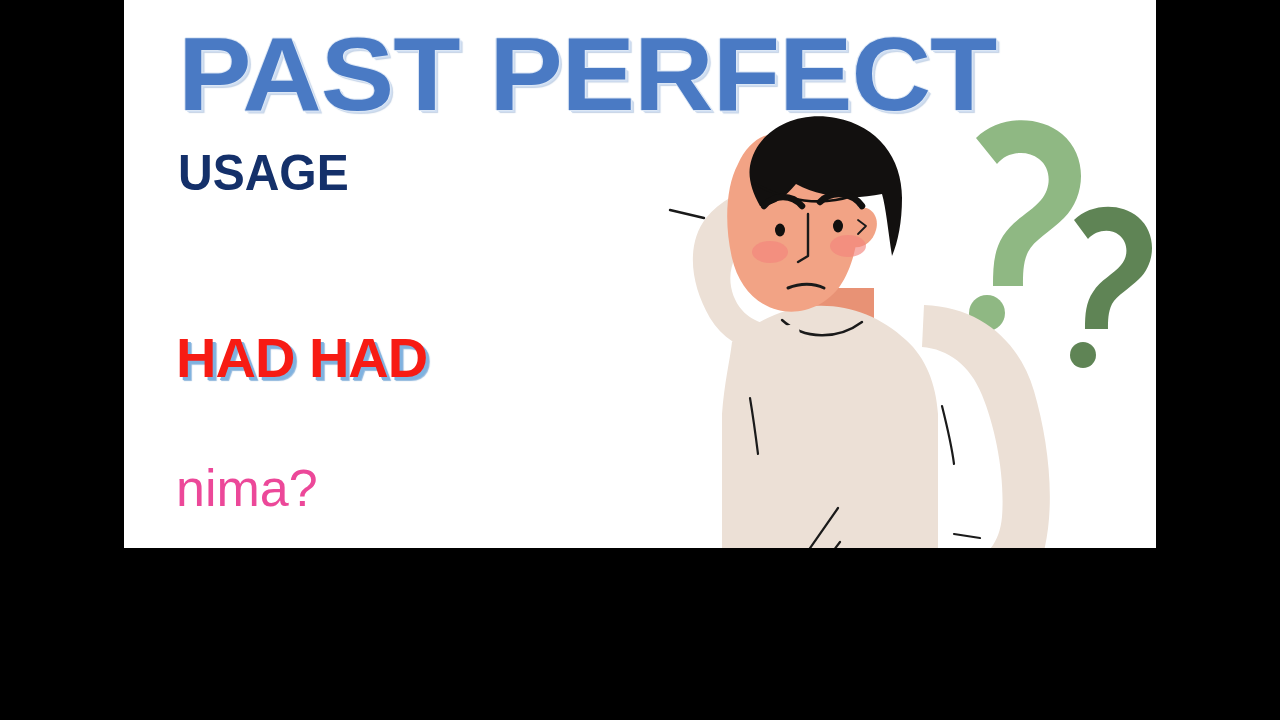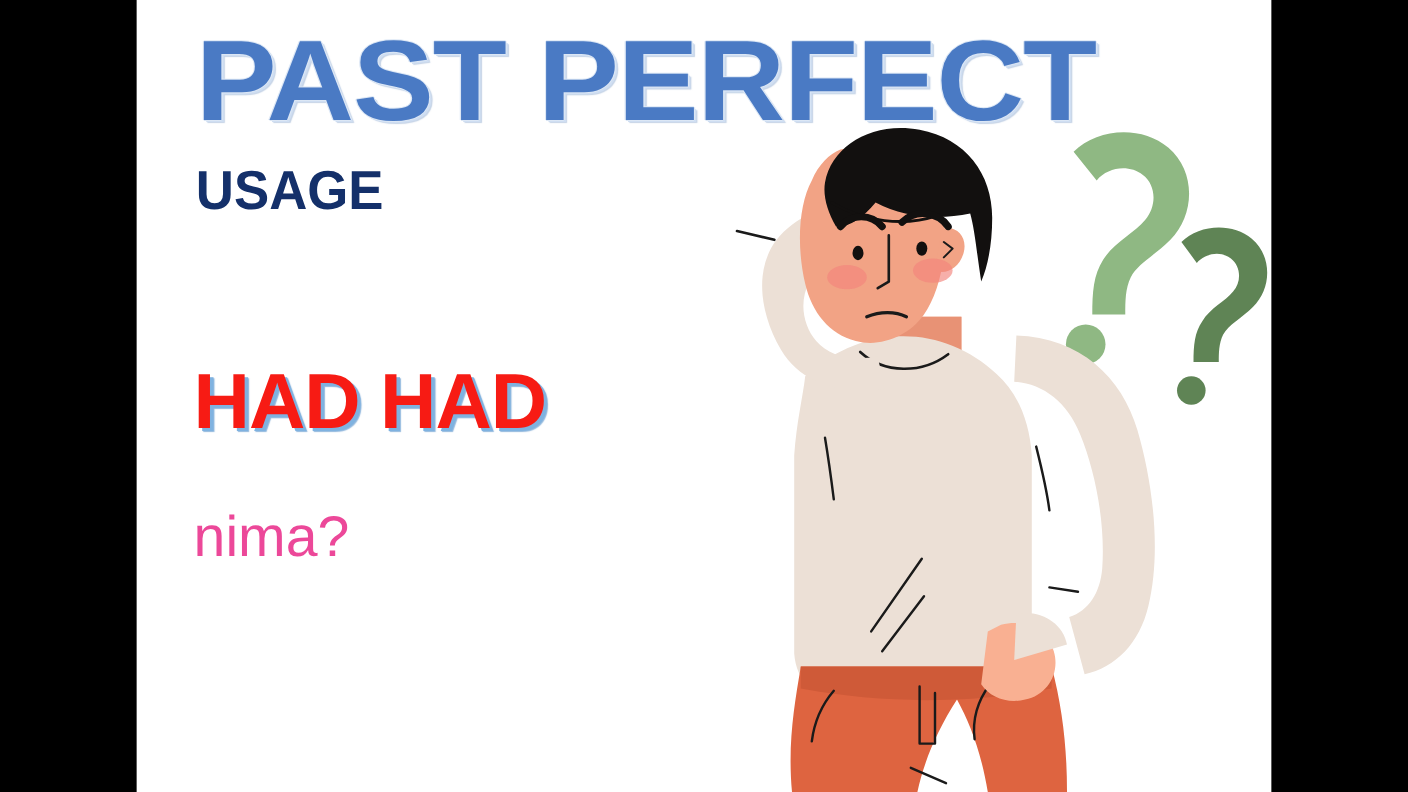--- a/index.html
+++ b/index.html
@@ -26,21 +26,21 @@
   }
   .bar.left  { left: 0;  width: 124px; }
   .bar.right { left: 1156px; width: 124px; }
 
   
   #slide {
     position: absolute;
     left: 124px;
     top: 0;
     width: 1032px;
-    height: 720px;
+    height: 548px;
     background: #ffffff;
     overflow: hidden;
   }
 
   
   .title-main {
     position: absolute;
     left: 54px;
     top: 22px;
     font-family: "Liberation Sans Narrow", "Liberation Sans", sans-serif;
@@ -73,21 +73,21 @@
     white-space: nowrap;
     transform: scaleX(0.96);
     transform-origin: left top;
   }
   .bigline {
     position: absolute;
     left: 52px;
     top: 330px;
     font-family: "Liberation Sans", sans-serif;
     font-weight: bold;
-    font-size: 71px;
+    font-size: 56px;
     line-height: 1;
     letter-spacing: -1px;
     color: #f71b14;
     white-space: nowrap;
     text-shadow:
       3px 3px 0 #7fb2e0,
       4px 4px 1px rgba(110,160,210,0.75);
   }
   .tagline {
     position: absolute;

